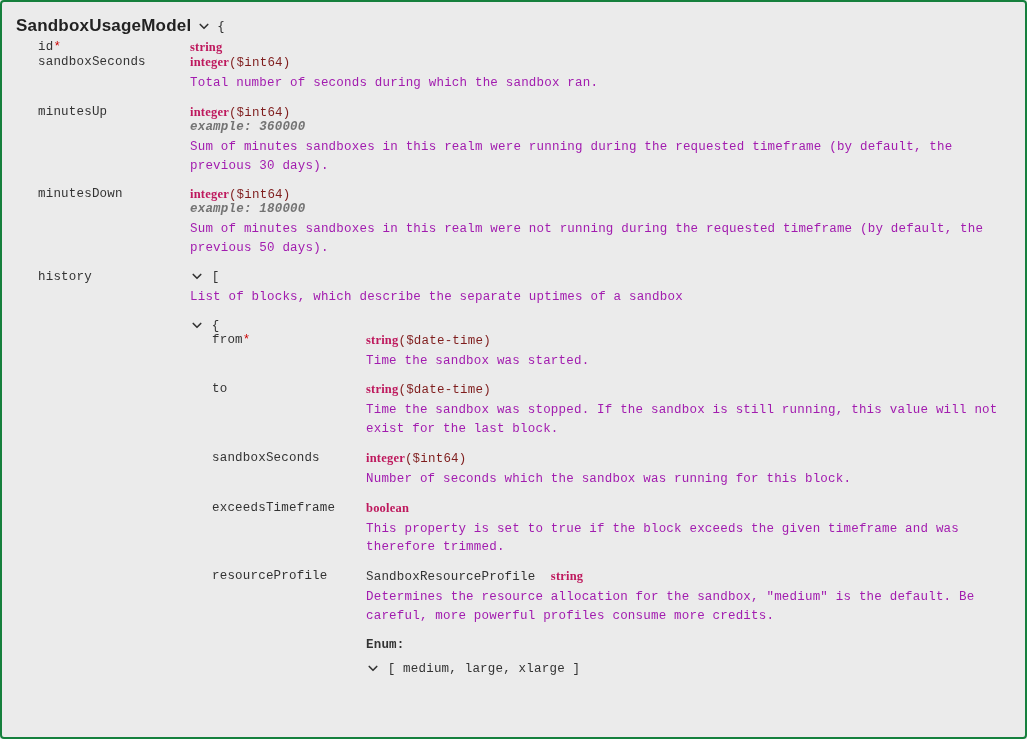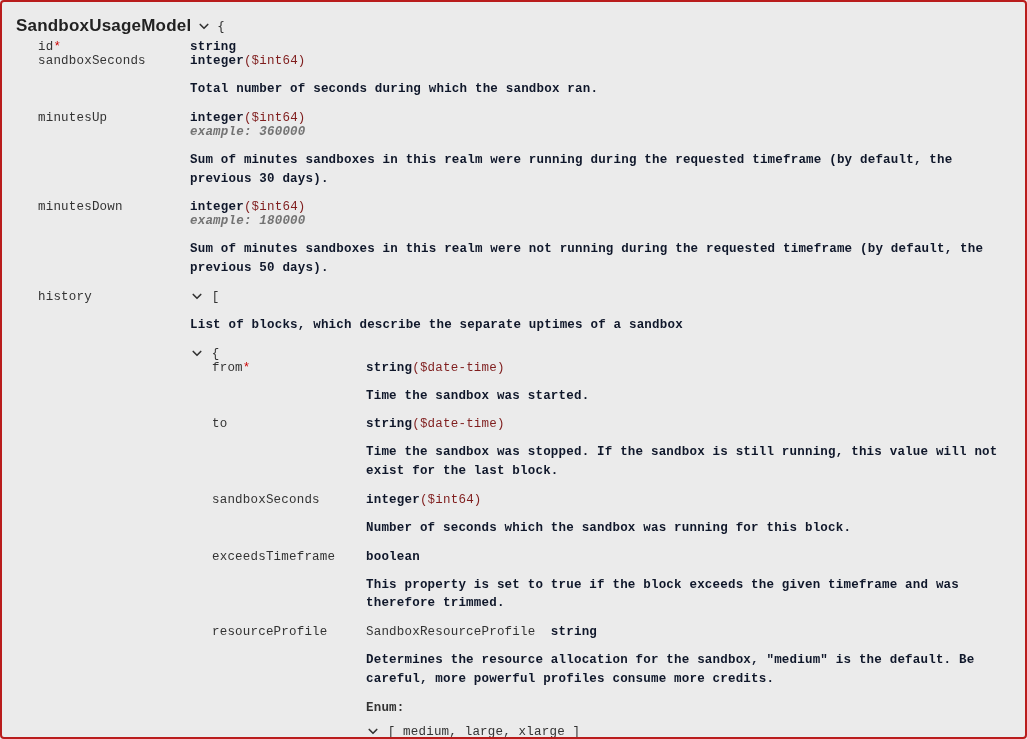--- a/index.html
+++ b/index.html
@@ -7,43 +7,43 @@
   body {
     background:#ebebeb;
     font-family: Menlo, Consolas, "Courier New", monospace;
     font-size:12.5px;
     color:#333;
     letter-spacing:0.2px;
   }
   .frame {
     width:1027px; height:739px;
     background:#ebebeb;
-    border:2px solid #b91c1c;
+    border:2px solid #15803d;
     border-radius:4px;
     padding:14px 14px 30px 14px;
     overflow:hidden;
     position:relative;
   }
   .model-title {
     font-family: Arial, Helvetica, sans-serif;
     font-weight:700;
     font-size:17px;
     color:#222;
     display:inline;
   }
   .brace { font-family: Menlo, Consolas, monospace; font-weight:400; font-size:12.5px; color:#333; }
   .row { display:flex; align-items:flex-start; }
   .key-col { width:152px; flex:0 0 152px; padding-right:8px; }
   .val-col { flex:1 1 auto; }
   .indent1 { padding-left:22px; }
   .nested-key-col { width:154px; flex:0 0 154px; padding-right:8px; }
-  .type { color:#0f172a; font-weight:700; }
+  .type { color:#be185d; font-weight:700;font-family:Liberation Serif, serif; }
   .fmt { color:#7f1d1d; }
   .req { color:#c00; }
-  .desc { color:#0f172a; font-weight:700; margin-top:12px; margin-bottom:12px; line-height:1.5; }
+  .desc { color:#a21caf; font-weight:400; margin-top:4px; margin-bottom:12px; line-height:1.5; }
   .example { color:#737373; font-style:italic; font-weight:600; }
   .toggle { display:inline-block; width:14px; text-align:center; cursor:pointer; user-select:none; }
   .toggle svg { width:12px; height:12px; display:inline-block; vertical-align:middle; }
   .toggle svg path { stroke:#333; stroke-width:2.2; fill:none; stroke-linecap:round; stroke-linejoin:round; }
   .bracket { font-weight:400; }
   .ref { color:#333; font-weight:400; }
   .top-line { display:flex; align-items:center; gap:6px; margin-bottom:4px; }
   .nested-block { padding-left:22px; }
   .enum-line { margin-top:10px; }
 </style>

